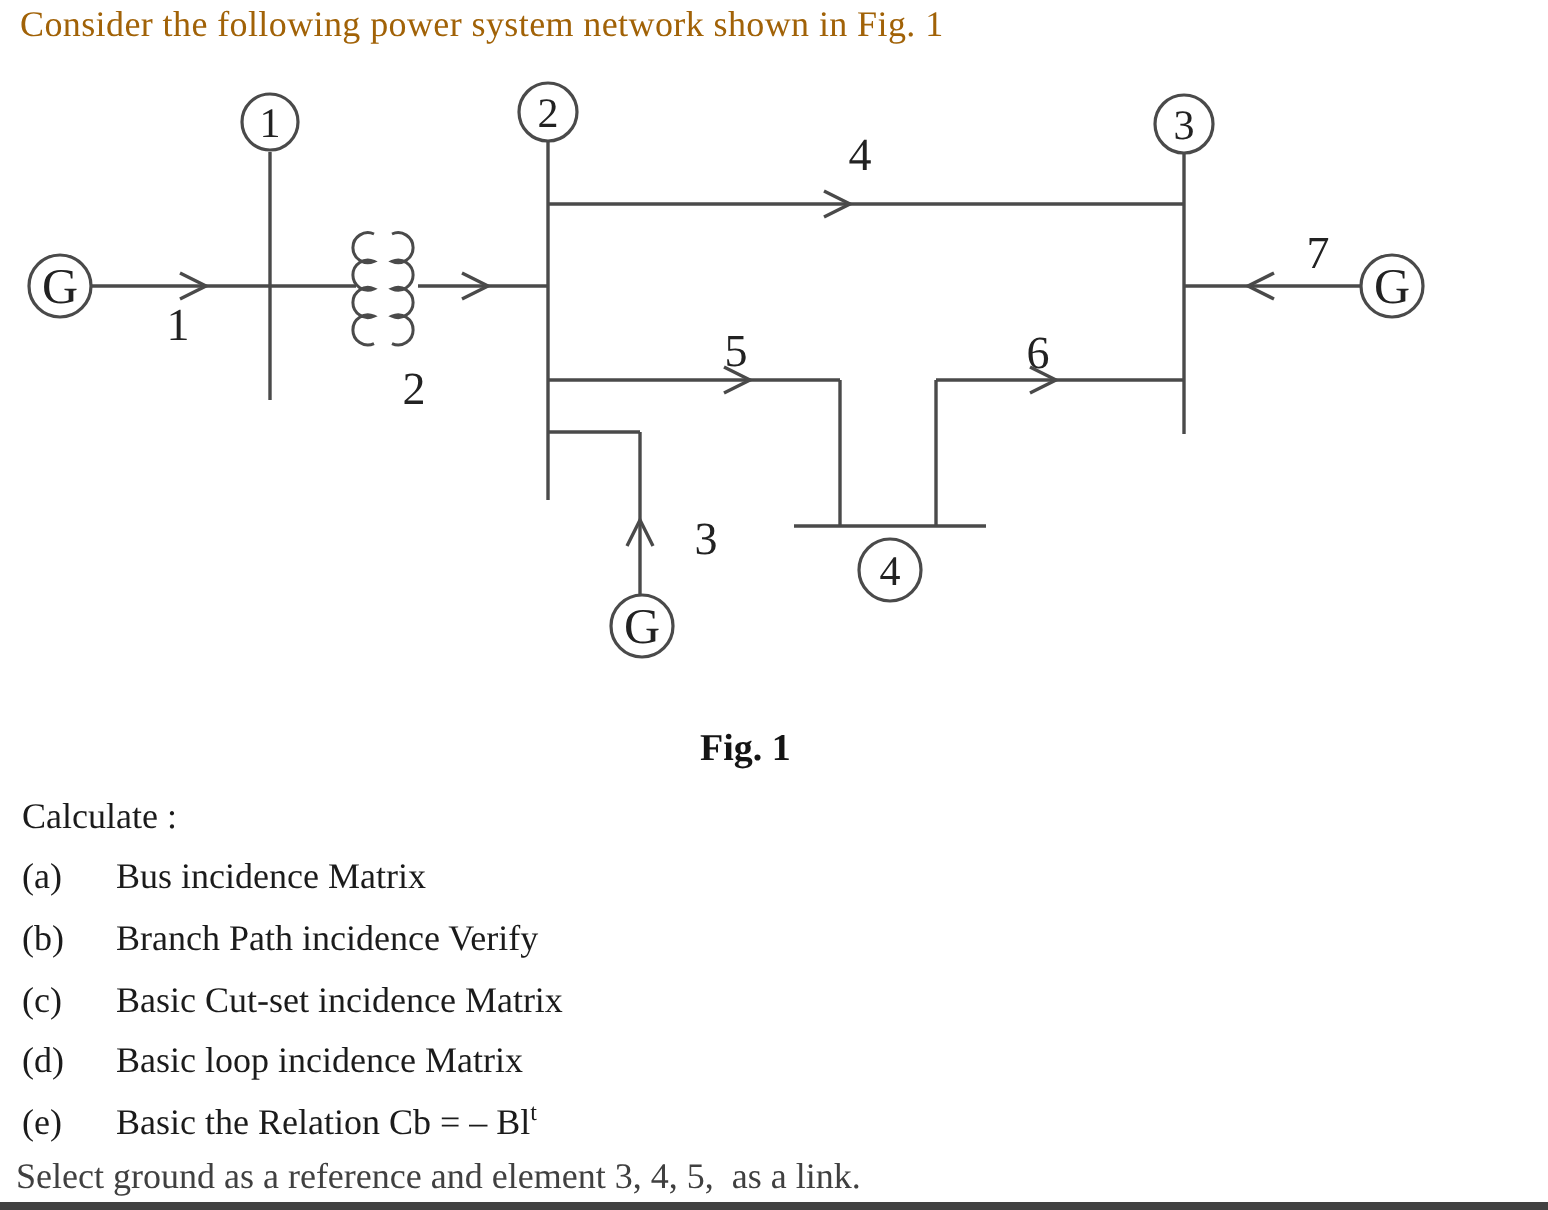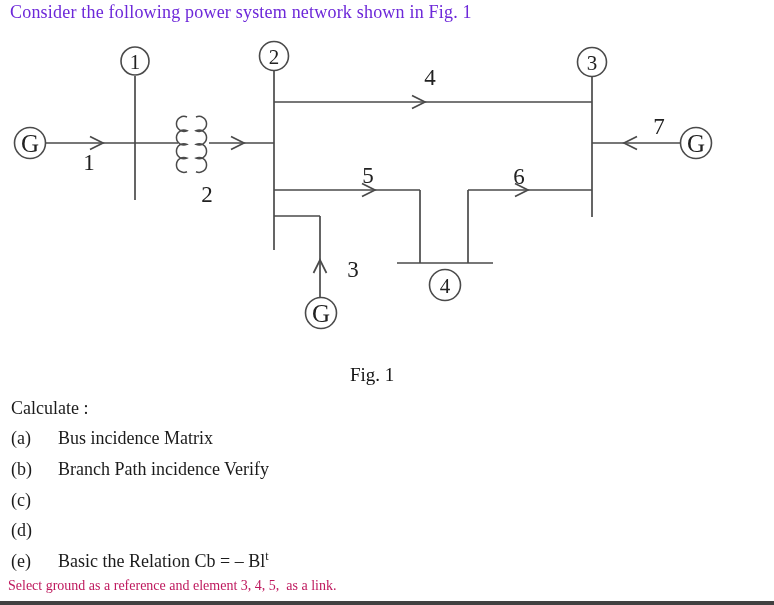--- a/index.html
+++ b/index.html
@@ -6,49 +6,49 @@
   .page{
     position:relative;
     width:774px;height:605px;
     background:#ffffff;
     font-family:"Liberation Serif", serif;
     color:#1d1d1d;
     overflow:hidden;
   }
   .title{
     position:absolute;left:10px;top:1px;
-    font-size:18px;line-height:22px;color:#6d28d9;
+    font-size:18px;line-height:22px;color:#a16207;
     letter-spacing:.2px;
   }
   .diagram{position:absolute;left:0;top:30px;}
   .ln{stroke:#4a4a4a;stroke-width:1.7;fill:none;}
   .coil{stroke:#4a4a4a;stroke-width:1.5;fill:none;}
   .nd{fill:#ffffff;stroke:#4a4a4a;stroke-width:1.6;}
   .arr{fill:none;stroke:#4a4a4a;stroke-width:1.7;}
   .gtxt{font-family:"Liberation Serif",serif;font-size:25px;fill:#222;text-anchor:middle;}
   .btxt{font-family:"Liberation Serif",serif;font-size:21px;fill:#222;text-anchor:middle;}
   .etxt{font-family:"Liberation Serif",serif;font-size:23px;fill:#222;text-anchor:middle;}
   .caption{
     position:absolute;left:350px;top:364px;
-    font-size:19px;font-weight:normal;color:#141414;
+    font-size:19px;font-weight:bold;color:#141414;
   }
   .calc{
     position:absolute;left:11px;top:398px;
     font-size:18px;color:#1b1b1b;text-align:center;
   }
   .row{
     position:absolute;left:11px;display:flex;
     font-size:18px;color:#1b1b1b;
   }
   .marker{width:47px;flex:0 0 47px;}
   .itext{white-space:pre;font-family:Liberation Serif, serif;}
   .itext sup{font-size:12px;line-height:0;}
   .footer{
     position:absolute;left:8px;top:578px;
-    font-size:14px;color:#be185d;white-space:pre;
+    font-size:18px;color:#404040;white-space:pre;
   }
   .bottom-rule{
     position:absolute;left:0;top:601px;width:774px;height:4px;
     background:#414141;
   }
 </style>
 </head>
 <body>
 
 <div class="page">
@@ -151,23 +151,25 @@
   <div class="row" style="top:428px">
     <span class="marker">(a)</span>
     <span class="itext">Bus incidence Matrix</span>
   </div>
   <div class="row" style="top:459px">
     <span class="marker">(b)</span>
     <span class="itext">Branch Path incidence Verify</span>
   </div>
   <div class="row" style="top:490px">
     <span class="marker">(c)</span>
+    <span class="itext">Basic Cut-set incidence Matrix</span>
   </div>
   <div class="row" style="top:520px">
     <span class="marker">(d)</span>
+    <span class="itext">Basic loop incidence Matrix</span>
   </div>
   <div class="row" style="top:551px">
     <span class="marker">(e)</span>
     <span class="itext"><span>Basic the Relation Cb = – Bl</span><sup>t</sup></span>
   </div>
 
   <div class="footer">Select ground as a reference and element 3, 4, 5,  as a link.</div>
 
   <div class="bottom-rule"></div>
 </div>

